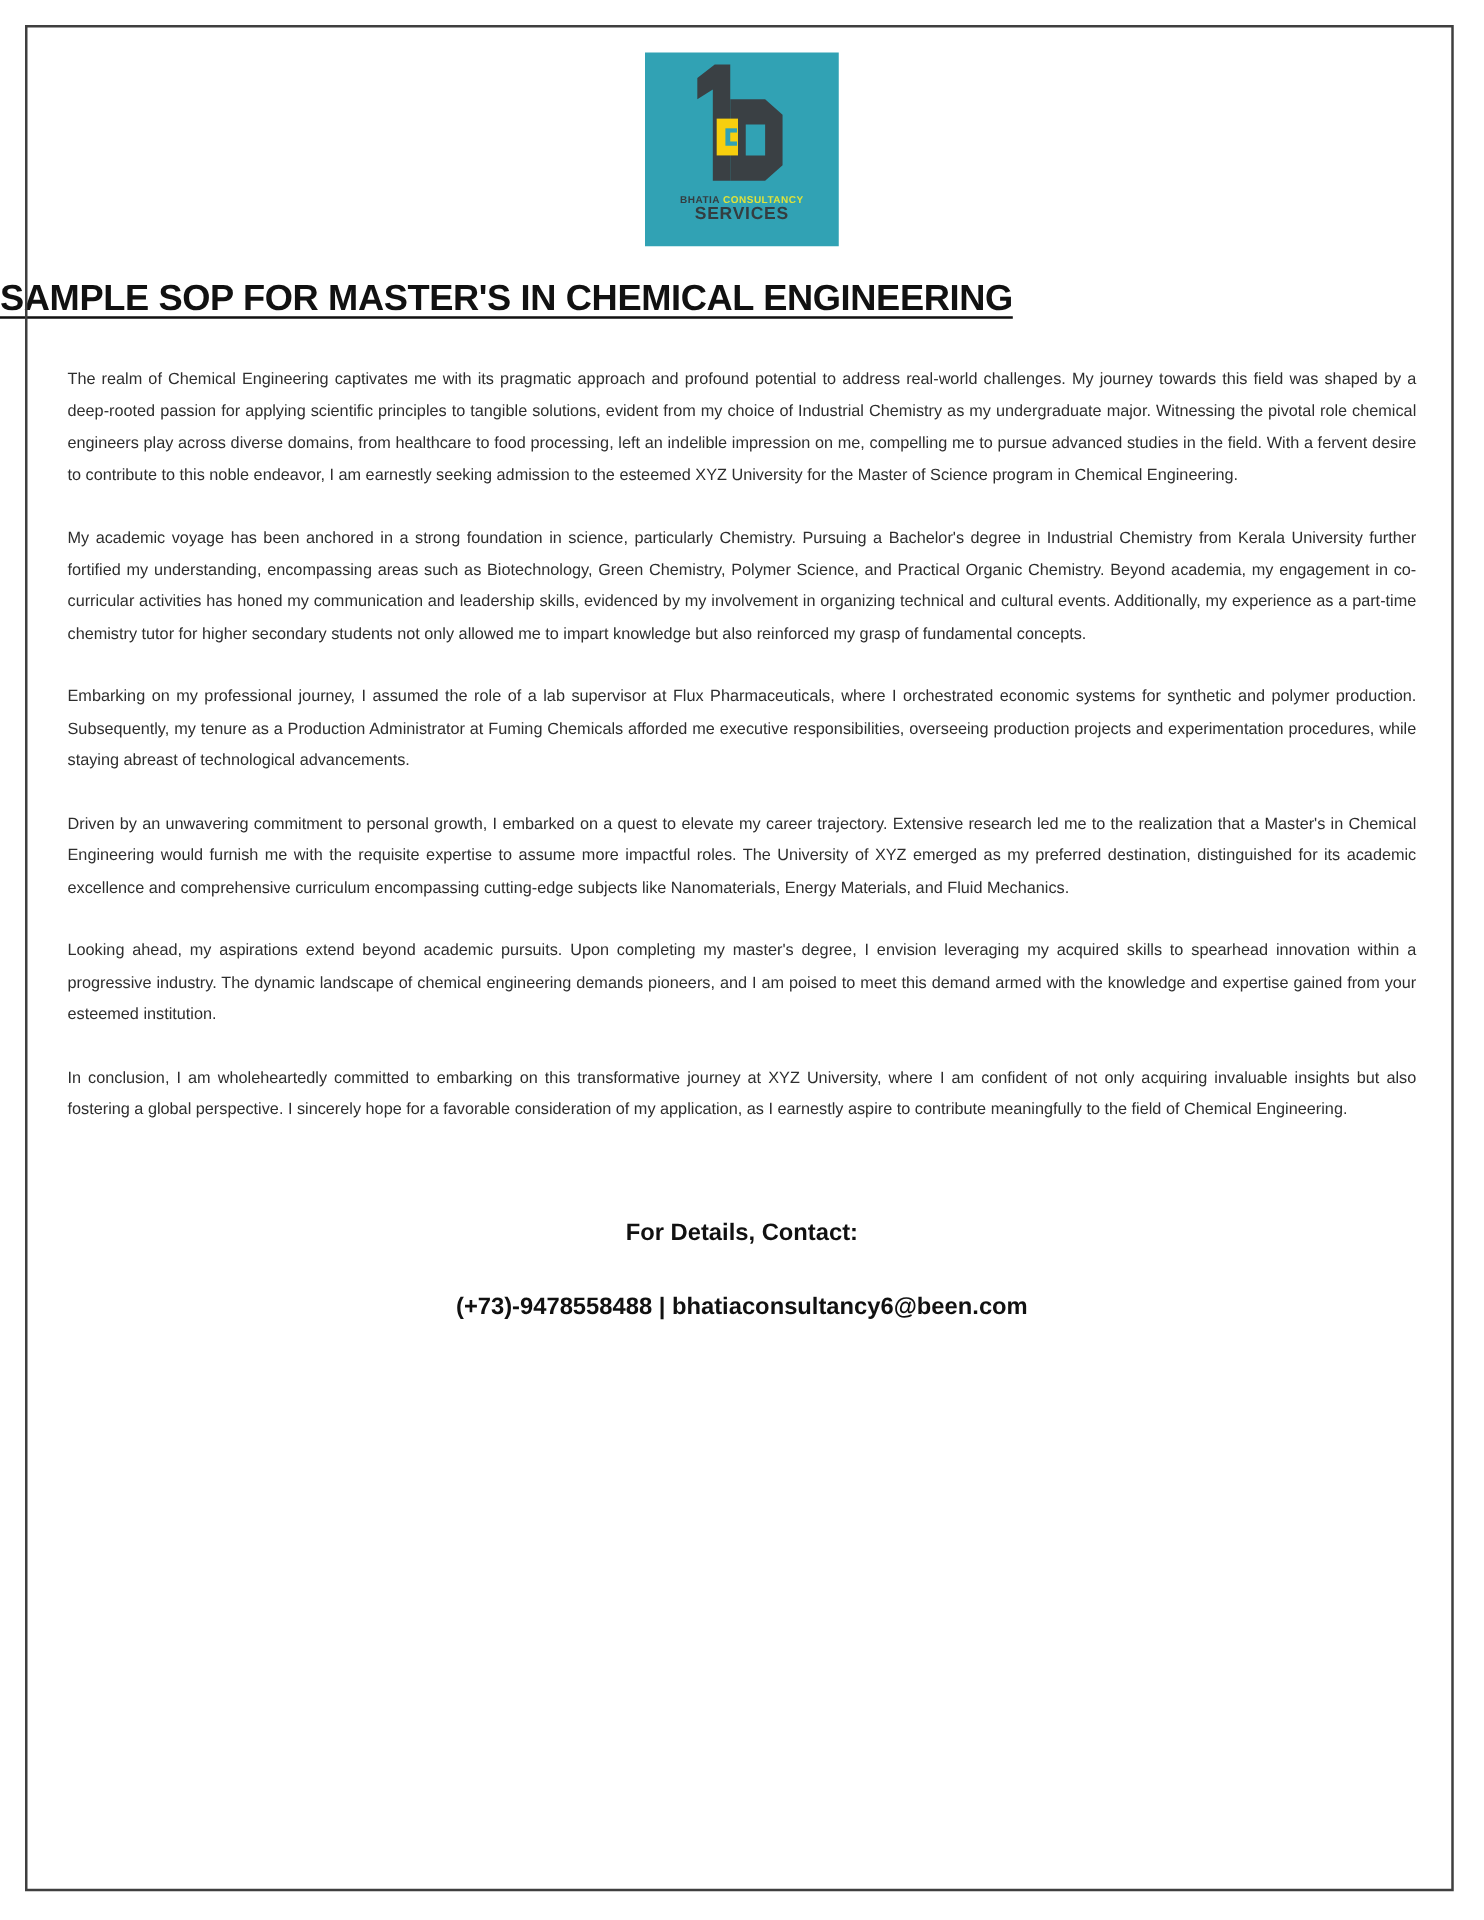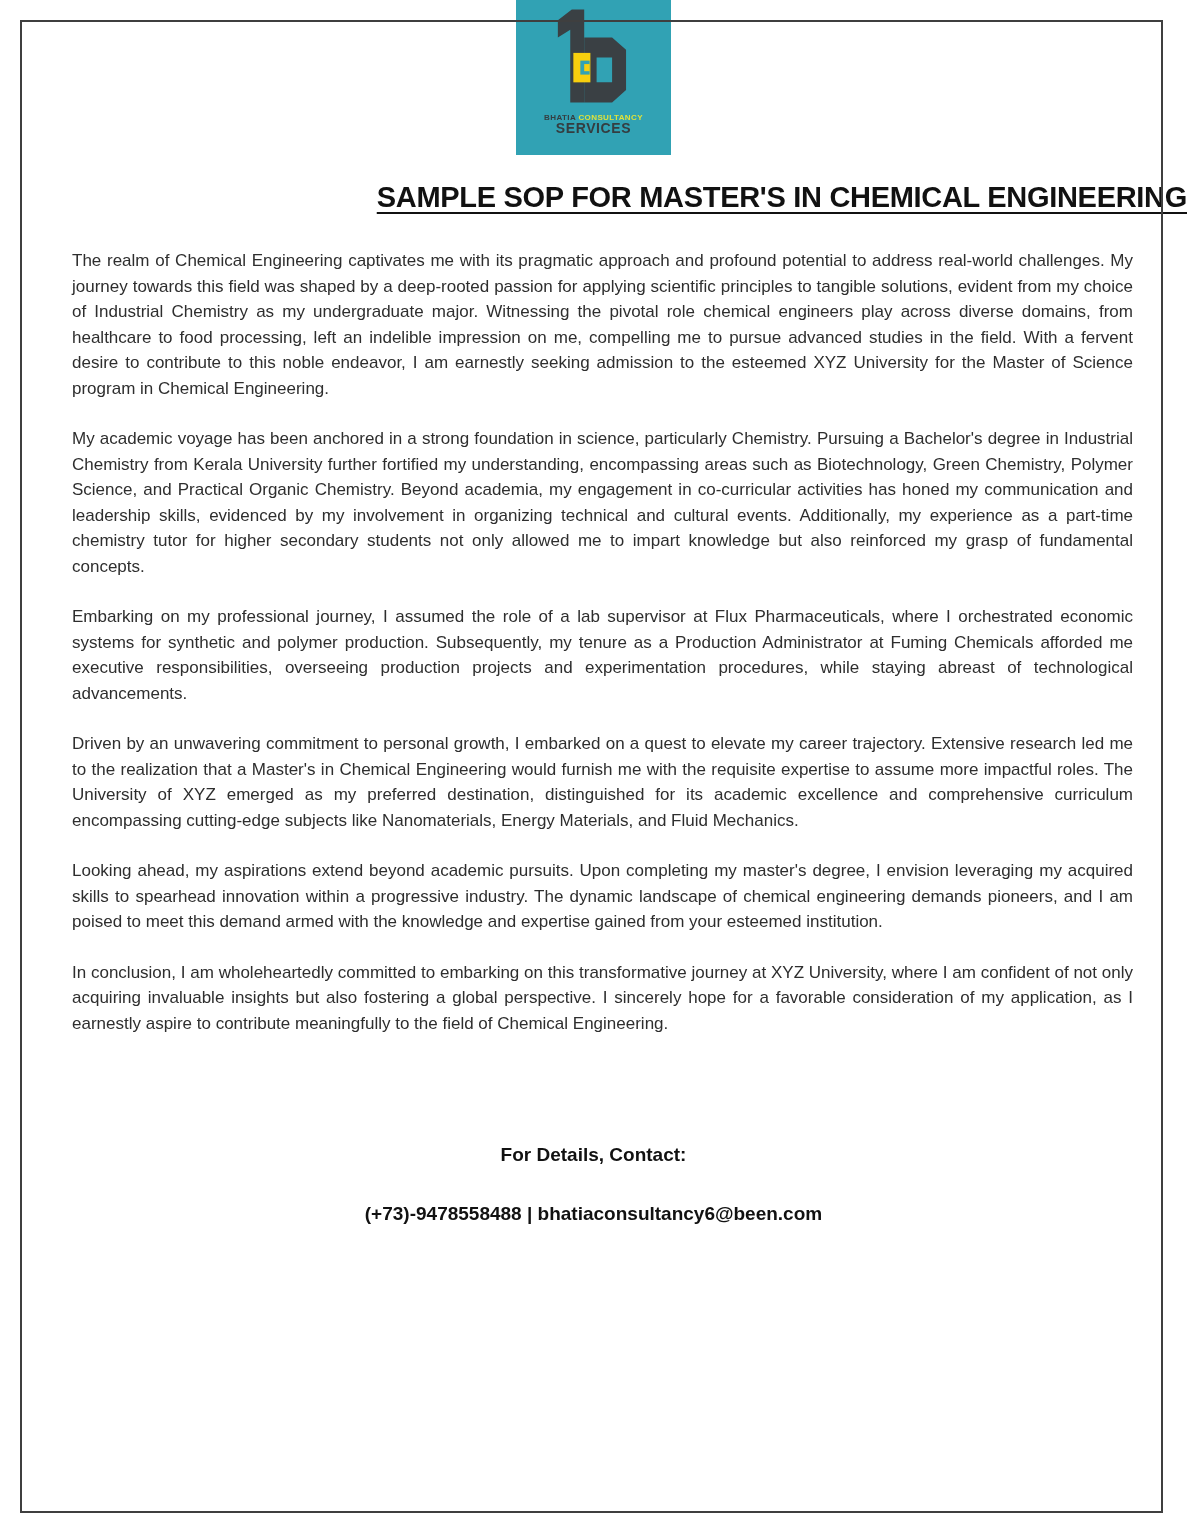--- a/index.html
+++ b/index.html
@@ -20,20 +20,21 @@
     left: 20px;
     top: 20px;
     width: 1143px;
     height: 1493px;
     border: 2px solid #3f3f3f;
     pointer-events: none;
     box-sizing: border-box;
   }
   
   .logo-wrap {
+    padding-top: 42px;
     display: flex;
     justify-content: center;
   }
   .logo {
     width: 155px;
     height: 155px;
     background: var(--logo-teal, #31a2b4);
     display: flex;
     flex-direction: column;
     align-items: center;
@@ -59,45 +60,45 @@
     font-size: 14px;
     font-weight: bold;
     letter-spacing: 0.6px;
     line-height: 11px;
     color: #343d40;
     text-align: center;
   }
   
   .title {
     margin: 26px 0 0 0;
-    text-align: right;
+    text-align: left;
     font-size: 29px;
     font-weight: bold;
     letter-spacing: -0.3px;
     color: #111111;
   }
   .title span {
     text-decoration: underline;
     text-decoration-thickness: 2px;
     text-underline-offset: 5px;
   }
   
   .content {
     margin: 34px 54px 0 54px;
     color: #2e2e2e;
   }
   .content p {
-    margin: 0 0 25px 18px;
-    font-size: 17px;
+    margin: 0 0 25px 0;
+    font-size: 13px;
     line-height: 25.5px;
     text-align: justify;
   }
   
   .footer {
-    margin-top: 108px;
+    margin-top: 76px;
     text-align: center;
     color: #111111;
   }
   .footer .f-line {
     font-size: 19px;
     font-weight: bold;
     margin: 0 0 37px 0;
     line-height: 22px;
   }
   .links-line {

